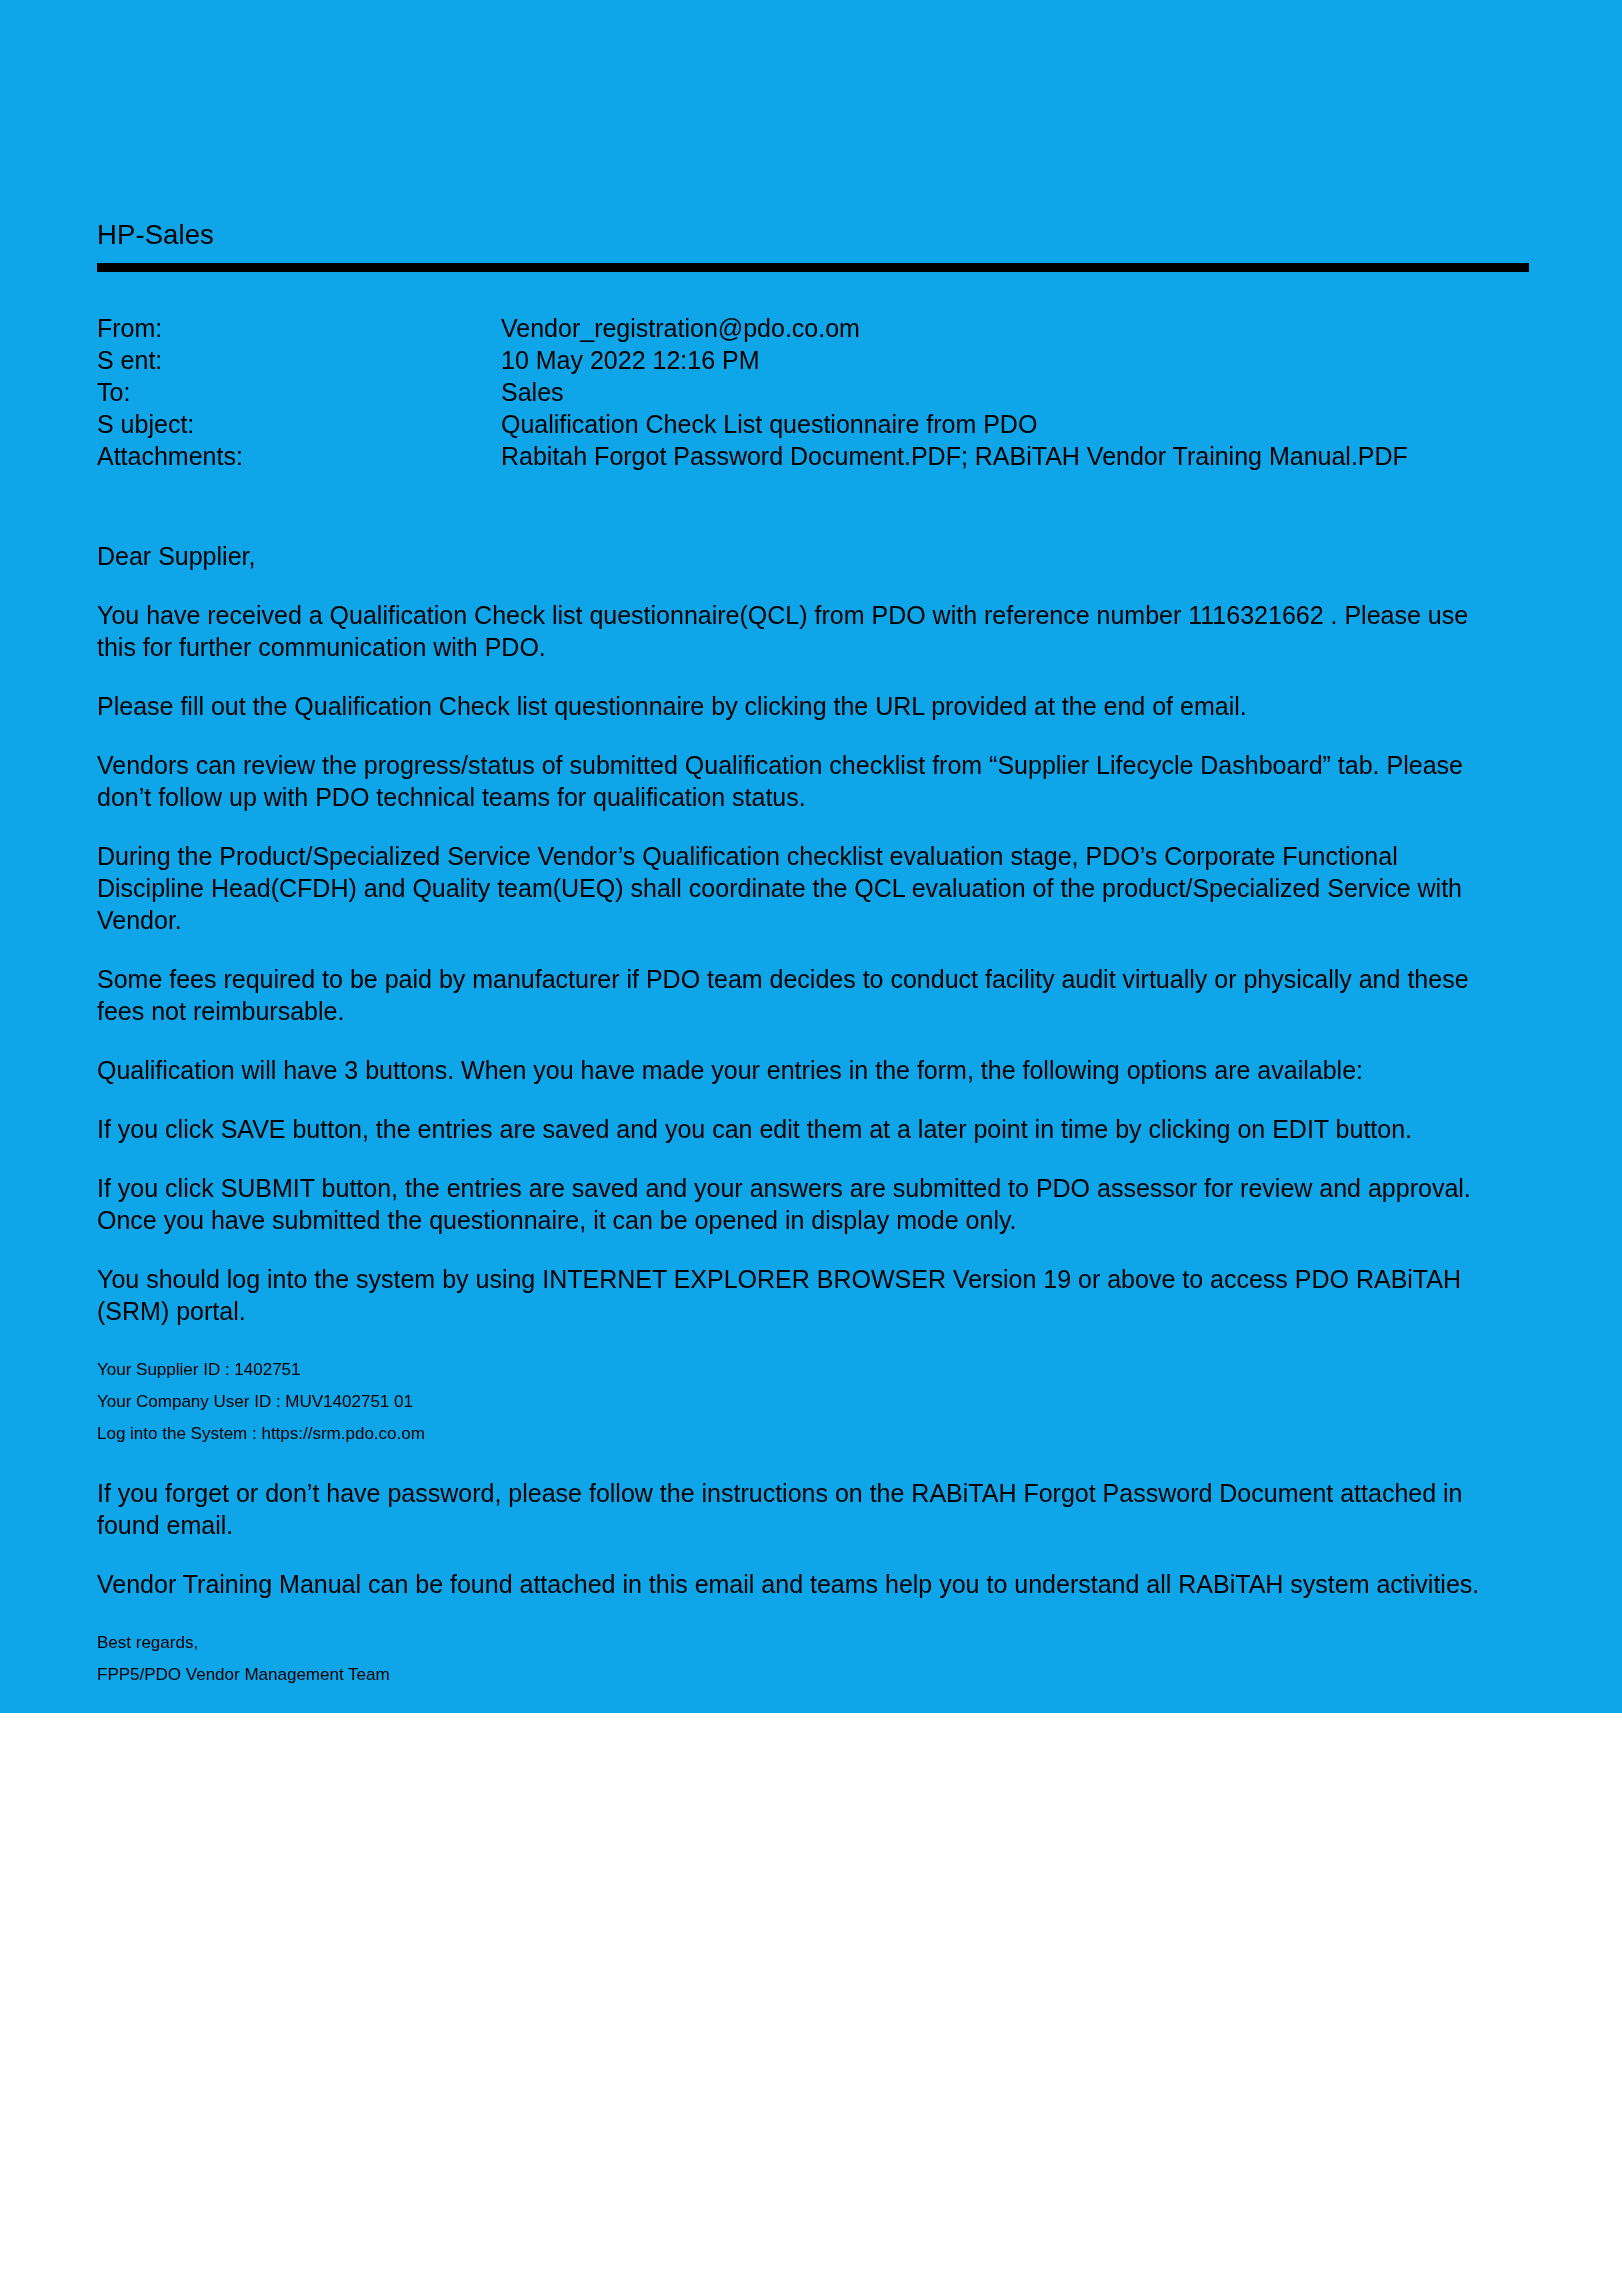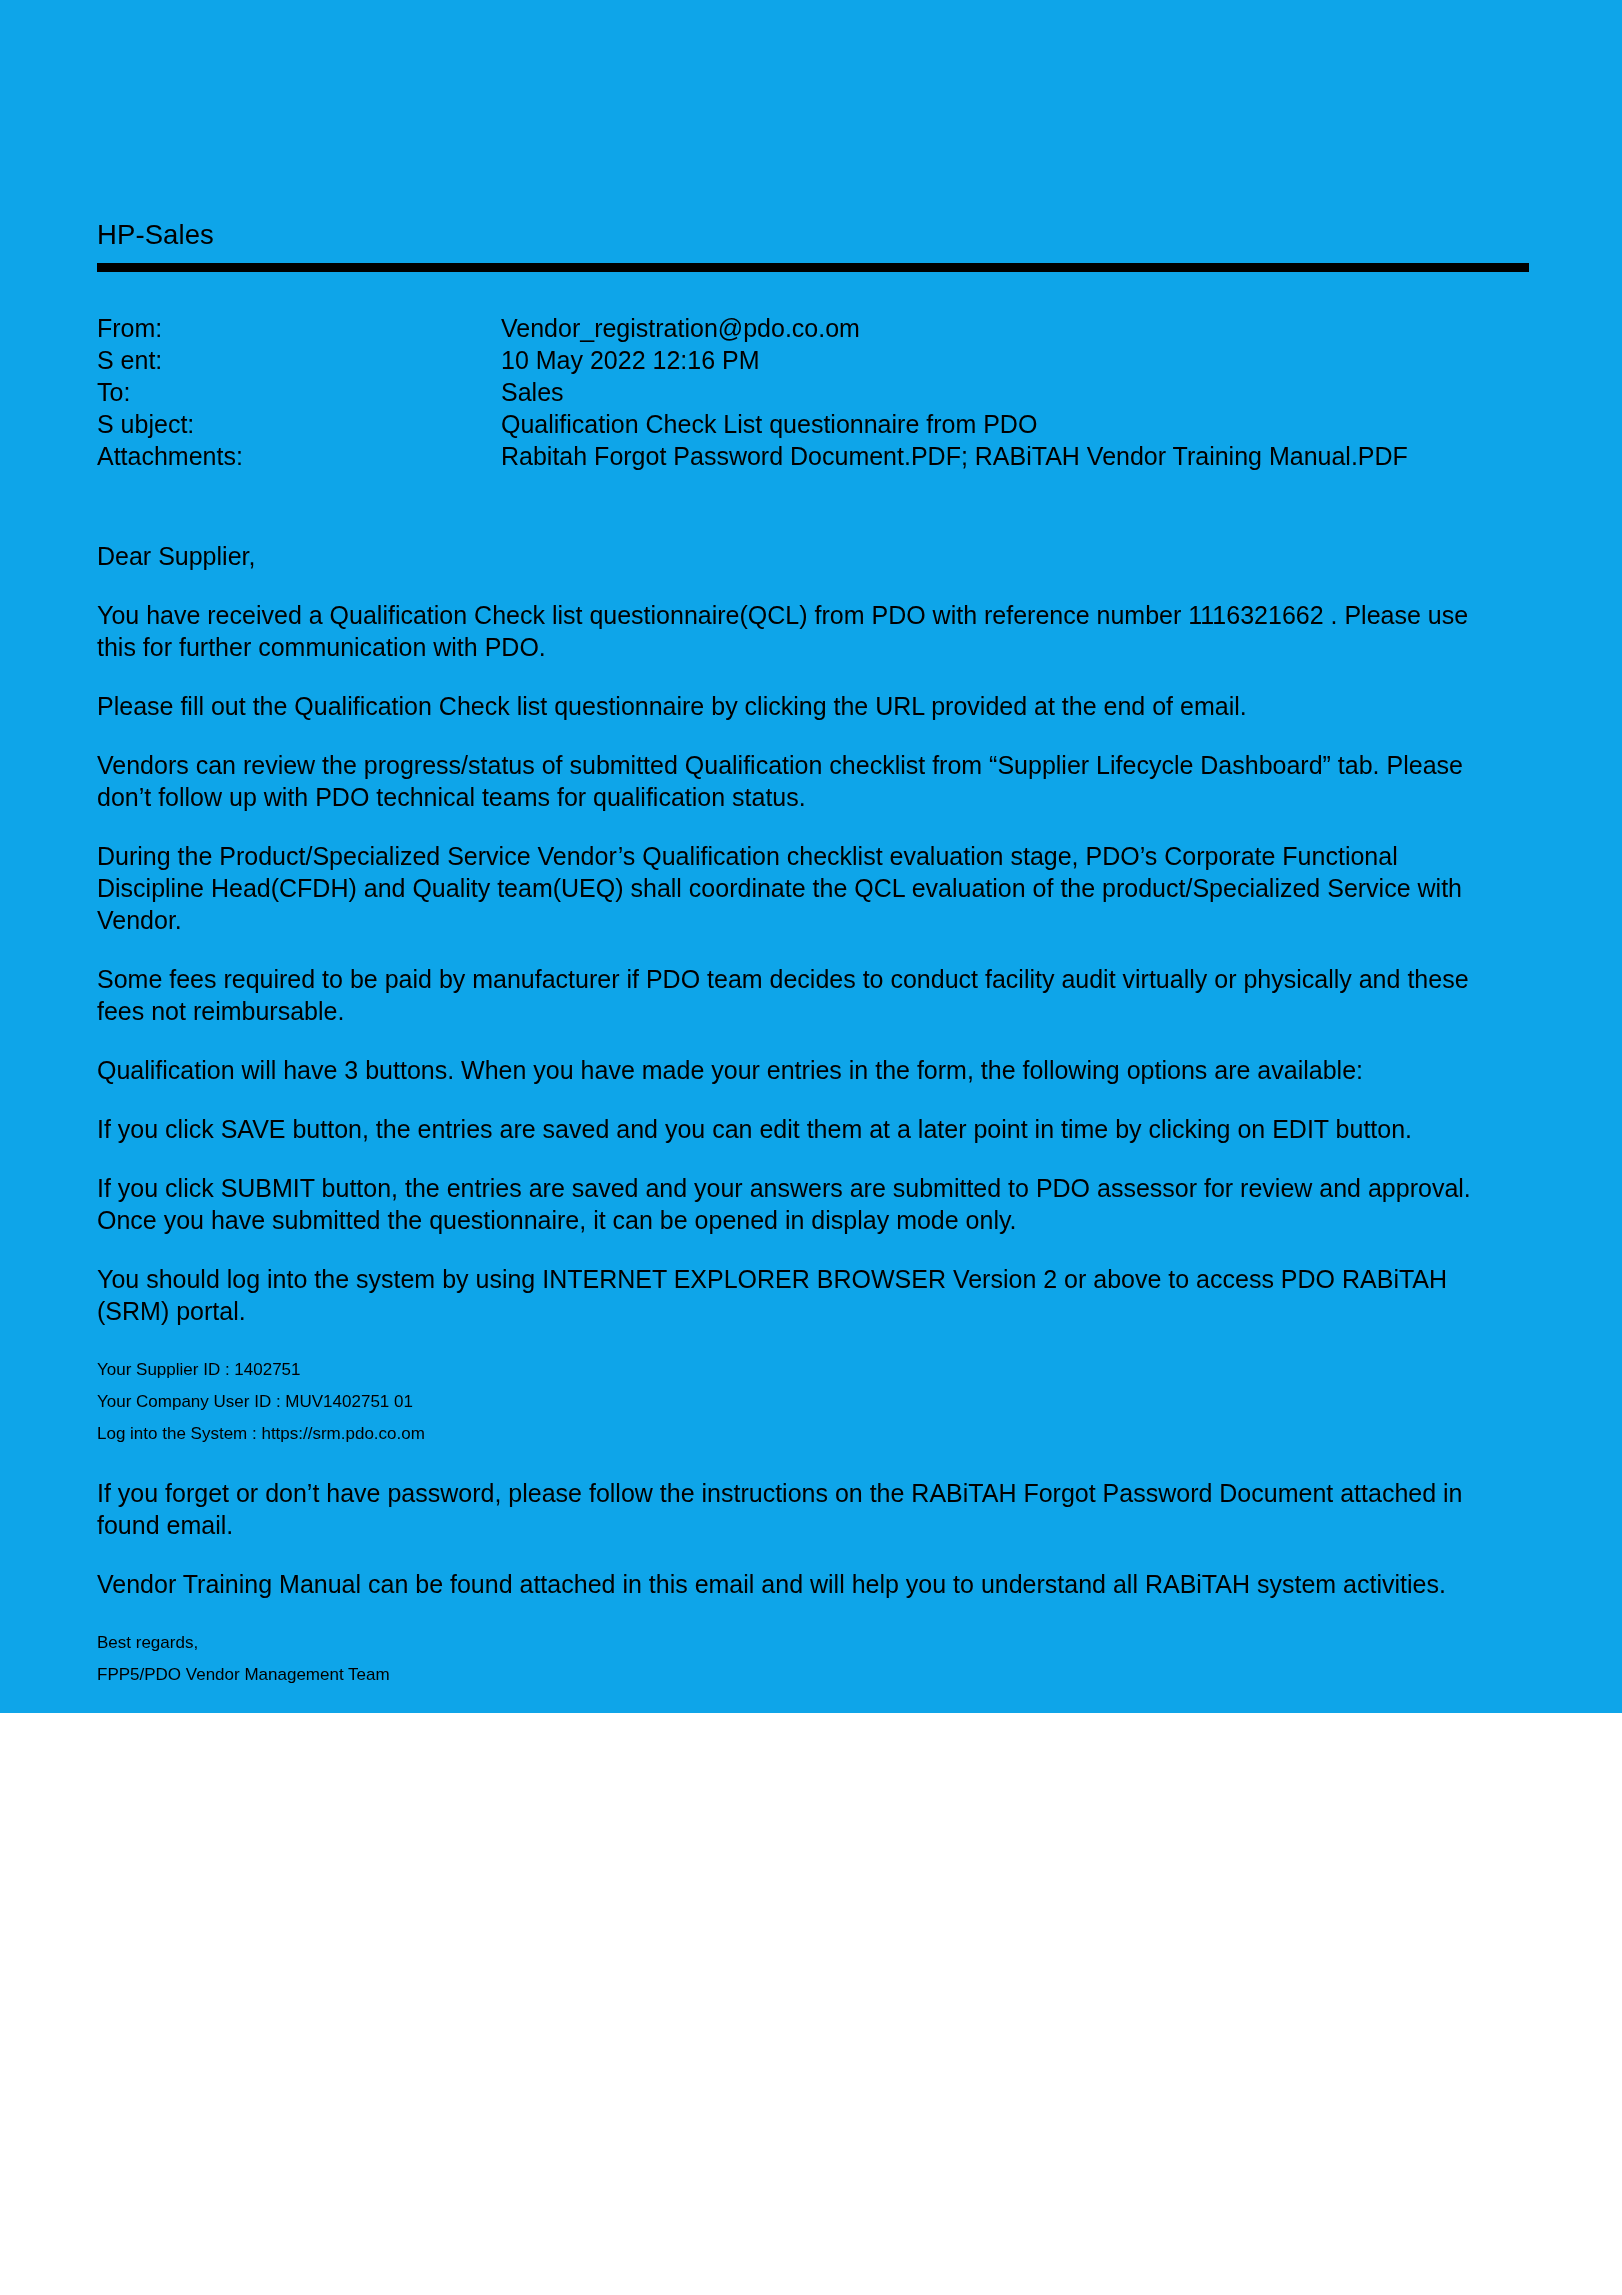--- a/index.html
+++ b/index.html
@@ -142,31 +142,31 @@
     <p class="para">During the Product/Specialized Service Vendor’s Qualification checklist evaluation stage, PDO’s Corporate Functional Discipline Head(CFDH) and Quality team(UEQ) shall coordinate the QCL evaluation of the product/Specialized Service with Vendor.</p>
 
     <p class="para">Some fees required to be paid by manufacturer if PDO team decides to conduct facility audit virtually or physically and these fees not reimbursable.</p>
 
     <p class="para">Qualification will have 3 buttons. When you have made your entries in the form, the following options are available:</p>
 
     <p class="para">If you click SAVE button, the entries are saved and you can edit them at a later point in time by clicking on EDIT button.</p>
 
     <p class="para">If you click SUBMIT button, the entries are saved and your answers are submitted to PDO assessor for review and approval. Once you have submitted the questionnaire, it can be opened in display mode only.</p>
 
-    <p class="para">You should log into the system by using INTERNET EXPLORER BROWSER Version 2 or above to access PDO RABiTAH (SRM) portal.</p>
+    <p class="para">You should log into the system by using INTERNET EXPLORER BROWSER Version 19 or above to access PDO RABiTAH (SRM) portal.</p>
 
     <div class="para-group">
       <div class="line">Your Supplier ID : 1402751</div>
       <div class="line">Your Company User ID : MUV1402751 01</div>
       <div class="line">Log into the System : https://srm.pdo.co.om</div>
     </div>
 
     <p class="para">If you forget or don’t have password, please follow the instructions on the RABiTAH Forgot Password Document attached in found email.</p>
 
-    <p class="para">Vendor Training Manual can be found attached in this email and will help you to understand all RABiTAH system activities.</p>
+    <p class="para">Vendor Training Manual can be found attached in this email and teams help you to understand all RABiTAH system activities.</p>
 
     <div class="para-group">
       <div class="line">Best regards,</div>
       <div class="line">FPP5/PDO Vendor Management Team</div>
     </div>
 
   </div>
 
   <div class="page-number">1</div>
 

